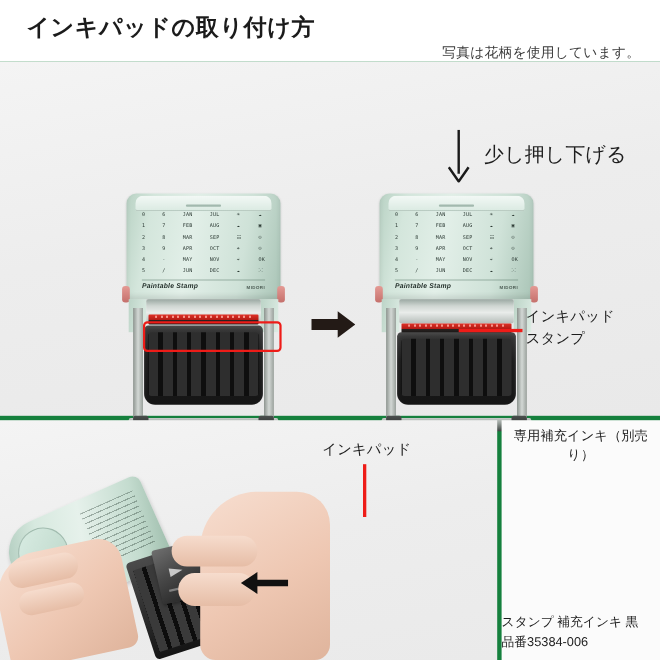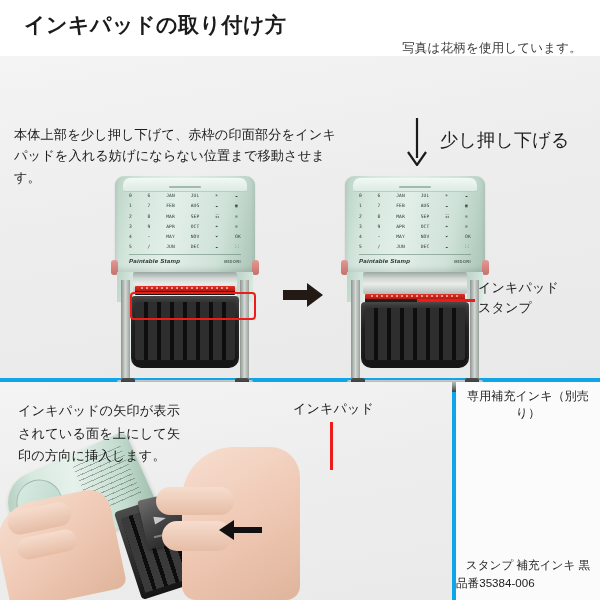--- a/index.html
+++ b/index.html
@@ -2,21 +2,21 @@
 <html><head>
 <meta charset="utf-8">
 <style>
   html,body{margin:0;padding:0;}
   body{
     width:600px;height:600px;overflow:hidden;
     background:#ffffff;
     font-family:"Liberation Sans","DejaVu Sans",sans-serif;
     -webkit-font-smoothing:antialiased;
   }
-  .page{position:relative;width:600px;height:600px;background:#0ea5e9;}
+  .page{position:relative;width:600px;height:600px;background:#15803d;}
 
   
   .header{position:absolute;left:0;top:0;width:600px;height:56px;background:#fff;}
   .header-title{
     position:absolute;left:24px;top:11px;
     font-size:21px;font-weight:700;color:#1b1b1b;letter-spacing:.5px;
   }
   .header-note{
     position:absolute;right:18px;top:20px;
     font-size:12.5px;color:#3a3a3a;letter-spacing:.2px;margin-top:20px;
@@ -255,41 +255,40 @@
   }
   .bottle .l4{
     position:absolute;left:8px;right:8px;top:49px;text-align:center;
     font-size:5px;color:#111;background:#e6e6e6;border-radius:1px;padding:1px 0;
   }
   .bottle .l5{
     position:absolute;left:0;right:0;bottom:8px;text-align:center;
     font-size:4.6px;font-weight:700;color:#d8d8d8;letter-spacing:.5px;
   }
   .prod-name{
-    position:absolute;left:456px;top:558px;width:144px;text-align:center;
+    position:absolute;left:456px;top:558px;width:144px;text-align:left;
     font-size:11.6px;color:#1d1d1d;
   }
   .prod-code{
     position:absolute;left:456px;top:576px;width:144px;text-align:left;
     font-size:11.6px;color:#1d1d1d;
   }
 </style>
 </head>
 <body>
 
 <div class="page">
 
   <div class="header">
     <div class="header-title">インキパッドの取り付け方</div>
     <div class="header-note">写真は花柄を使用しています。</div>
   </div>
 
   <div class="panel-top">
 
-    <div class="instr-top">本体上部を少し押し下げて、赤枠の印面部分をインキパッドを入れる妨げにならない位置まで移動させます。</div>
 
     <svg class="arrow-down" viewBox="0 0 22 48">
       <path d="M11 0 L11 40" stroke="#1b1b1b" stroke-width="2.2" fill="none"></path>
       <path d="M2 34 L11 47 L20 34" stroke="#1b1b1b" stroke-width="2.2" fill="none"></path>
     </svg>
     <div class="push-label">少し押し下げる</div>
 
     <div class="stamp" style="left:115px;top:120px;width:140px;height:216px;">
       <div class="body">
         <div class="cap"></div>
@@ -461,21 +460,20 @@
       <div class="hand hand-right">
         <div class="finger" style="left:-26px;top:40px;width:78px;height:28px;"></div>
         <div class="finger" style="left:-20px;top:74px;width:70px;height:30px;"></div>
       </div>
       <svg class="arrow-left" viewBox="0 0 44 24">
         <path d="M44 9 L16 9 L16 2 L1 12 L16 22 L16 15 L44 15 Z" fill="#111"></path>
       </svg>
     </div>
   </div>
 
-  <div class="instr-bottom">インキパッドの矢印が表示されている面を上にして矢印の方向に挿入します。</div>
   <div class="inkpad-label">インキパッド</div>
   <div class="red-stem"></div>
 
   <div class="panel-product"></div>
   <div class="prod-title">専用補充インキ（別売り）</div>
 
 
   <div class="prod-name">スタンプ 補充インキ 黒</div>
   <div class="prod-code">品番35384-006</div>
 </div>

